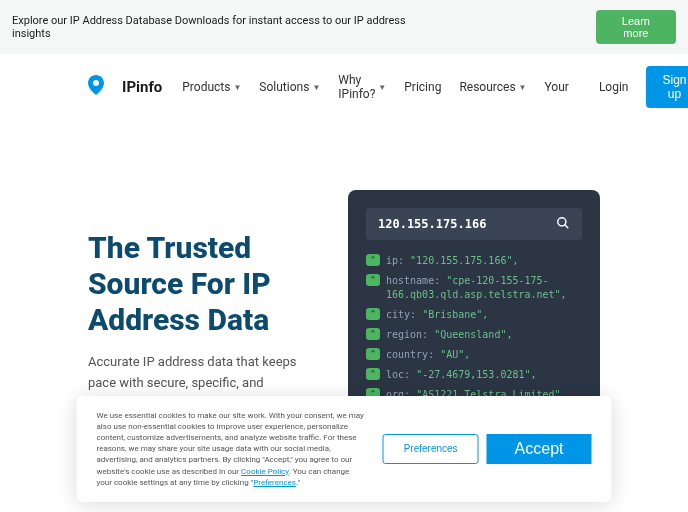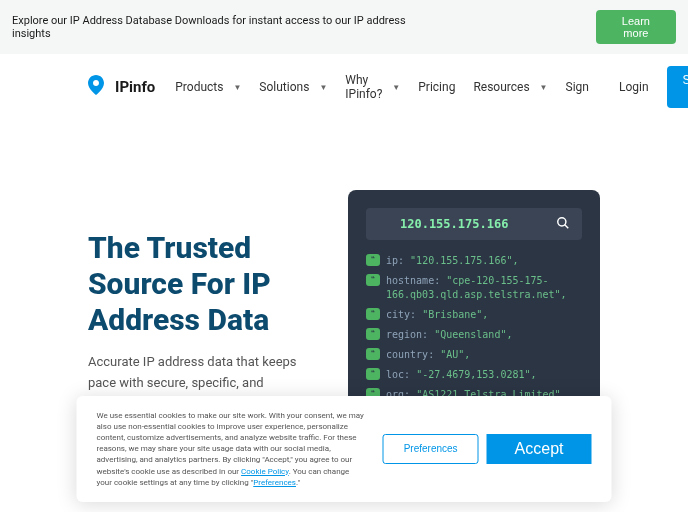--- a/index.html
+++ b/index.html
@@ -2,39 +2,39 @@
 <html><head>
   <meta charset="utf-8">
   <style>
     * { margin: 0; padding: 0; box-sizing: border-box; }
     body { font-family: -apple-system, BlinkMacSystemFont, 'Segoe UI', Roboto, sans-serif; background: #fff; color: #1a1a1a; }
     
     .announcement-bar { background: #f5f7f6; padding: 10px 12px; display: flex; align-items: center; justify-content: center; gap: 180px; font-size: 11px; }
     .announcement-bar .learn-more { background: #4db562; color: #fff; border: none; padding: 5px 14px; border-radius: 4px; font-size: 11px; cursor: pointer; }
     
     .nav { display: flex; align-items: center; padding: 12px 88px; gap: 20px; }
-    .logo { display: flex; align-items: center; gap: 11px; font-weight: 700; color: #1a1a1a; font-size: 15px; }
+    .logo { display: flex; align-items: center; gap: 18px; font-weight: 700; color: #1a1a1a; font-size: 15px; }
     .logo-icon { color: #0095e6; }
     .nav-links { display: flex; gap: 18px; margin-left: auto; align-items: center; font-size: 12px; color: #333; }
-    .nav-item { display: flex; align-items: center; gap: 10px; cursor: pointer; justify-content: space-between; }
+    .nav-item { display: flex; align-items: center; gap: 3px; cursor: pointer; justify-content: space-between; }
     .chevron { font-size: 8px; color: #666; }
     .login-link { margin-left: 12px; cursor: pointer; text-align: center; }
     .signup-btn { background: #0095e6; color: #fff; border: none; padding: 7px 16px; border-radius: 4px; font-size: 12px; cursor: pointer; }
     
     .hero { display: flex; padding: 70px 88px 40px; gap: 40px; }
     .hero-left { flex: 1; padding-top: 40px; }
     .hero-title { font-size: 30px; font-weight: 800; line-height: 1.2; margin-bottom: 14px; color: #0c4a6e; }
     .hero-subtitle { font-size: 13px; color: #555; line-height: 1.6; margin-bottom: 28px; max-width: 280px; }
     .hero-buttons { display: flex; gap: 10px; }
     .btn-primary { background: #0095e6; color: #fff; border: none; padding: 10px 18px; border-radius: 4px; font-size: 11px; cursor: pointer; }
     .btn-secondary { background: #e8f0f4; color: #333; border: none; padding: 10px 18px; border-radius: 4px; font-size: 11px; cursor: pointer; }
     
     .demo-panel { background: #2b3544; border-radius: 8px; padding: 18px; width: 252px; color: #c5cdd9; font-family: 'Menlo', monospace; font-size: 10px; position: relative; }
     .search-row { display: flex; align-items: center; background: #3a4455; border-radius: 4px; padding: 8px 12px; margin-bottom: 14px; }
-    .search-input { background: transparent; border: none; color: #86efac; font-size: 12px; font-weight: 600; flex: 1; outline: none; font-family: inherit; margin-left: 22px; }
+    .search-input { background: transparent; border: none; color: #ffffff; font-size: 12px; font-weight: 600; flex: 1; outline: none; font-family: inherit; }
     .search-icon { color: #fff; cursor: pointer; }
     .json-line { display: flex; align-items: flex-start; gap: 6px; margin-bottom: 6px; line-height: 1.4; }
     .badge-green { background: #4db562; color: #2b3544; border-radius: 3px; width: 14px; height: 12px; font-size: 8px; display: inline-flex; align-items: center; justify-content: center; font-weight: 700; flex-shrink: 0; }
     .json-key { color: #8fa3b8; }
     .json-val { color: #6bbf8a; }
     .json-line.dim { opacity: 0.35; }
     .chip-row { display: flex; gap: 6px; margin-top: 12px; flex-wrap: nowrap; overflow: hidden; }
     .chip { background: #3a4455; color: #c5cdd9; padding: 6px 10px; border-radius: 4px; font-size: 9px; cursor: pointer; white-space: nowrap; font-family: -apple-system, sans-serif; }
     
     .cookie-banner { position: fixed; bottom: 10px; left: 50%; transform: translateX(-50%); width: 535px; background: #fff; border-radius: 6px; box-shadow: 0 2px 20px rgba(0,0,0,0.15); padding: 14px 20px; display: flex; align-items: center; gap: 18px; }
@@ -75,21 +75,21 @@
         <span class="chevron">▼</span>
       </span>
     <span class="nav-item">
         <span>Pricing</span>
       </span>
     <span class="nav-item">
         <span>Resources</span>
         <span class="chevron">▼</span>
       </span>
     <span class="nav-item">
-        <span>Sign</span>
+        <span>Your</span>
       </span>
     <span class="login-link">Login</span>
     <button class="signup-btn">Sign up</button>
   </div>
 </nav>
 
 <section class="hero">
   <div class="hero-left">
     <h1 class="hero-title">The Trusted Source For IP Address Data</h1>
     <p class="hero-subtitle">Accurate IP address data that keeps pace with secure, specific, and forward-looking use cases.</p>

